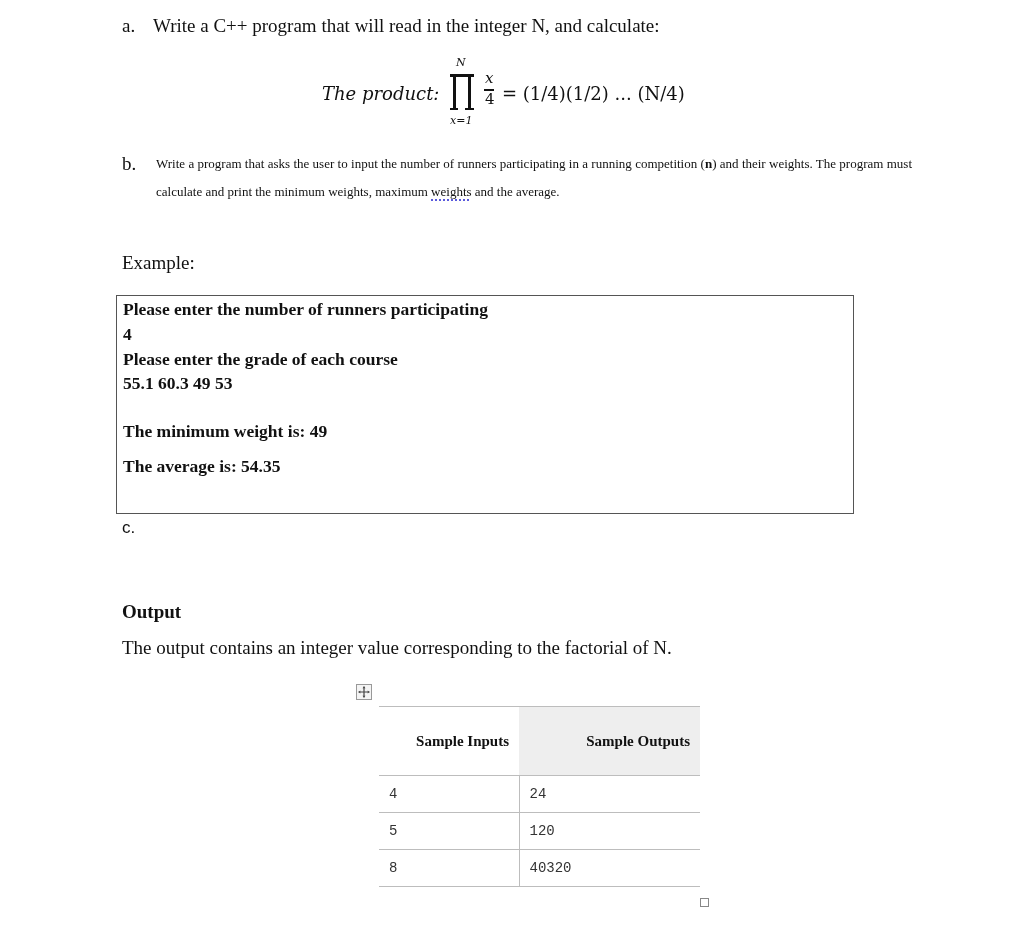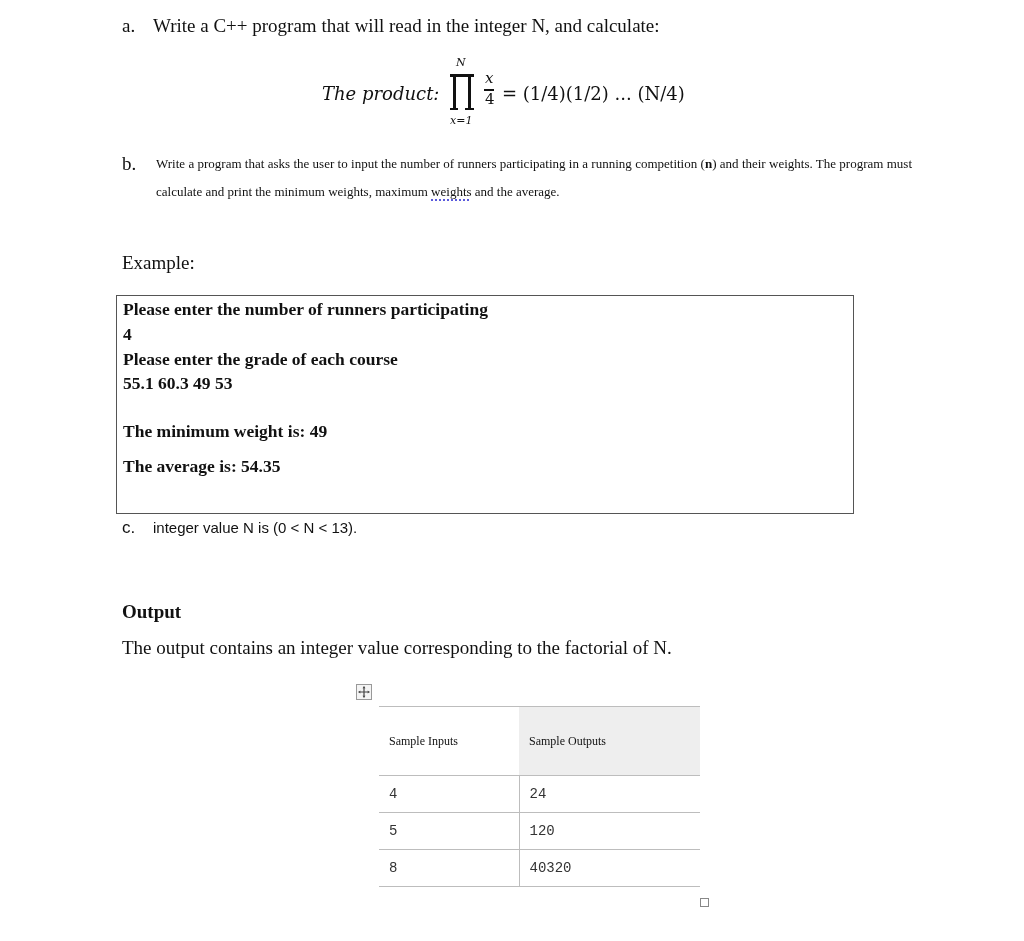--- a/index.html
+++ b/index.html
@@ -115,22 +115,22 @@
     }
     #sample-table th, #sample-table td {
       padding: 0 10px;
       border-top: 1.5px solid #bdbdbd;
       border-bottom: 1.5px solid #bdbdbd;
       text-align: left;
     }
     #sample-table th {
       height: 68px;
       font-family: "Liberation Serif", "DejaVu Serif", serif;
-      font-weight: normal; font-size: 12px;
-      text-align: left;
+      font-weight: bold; font-size: 15px;
+      text-align: right;
     }
     #sample-table th.col-in { width: 120px; background: #ffffff; }
     #sample-table th.col-out { background: #eeeeee; }
     #sample-table td {
       height: 36px;
       font-family: "Liberation Mono", "DejaVu Sans Mono", monospace;
       font-size: 14px; color: #333;
     }
     #sample-table td.col-in { border-right: 1.5px solid #bdbdbd; }
     #table-resize-handle {
@@ -175,21 +175,20 @@
   <div class="box-line" style="top:27px">4</div>
   <div class="box-line" style="top:52px">Please enter the grade of each course</div>
   <div class="box-line" style="top:76px">55.1 60.3 49 53</div>
   <div class="box-line" style="top:124px">The minimum weight is: 49</div>
   <div class="box-line" style="top:159px">The average is: 54.35</div>
 </div>
 
 <div id="part-c" class="abs">
   <span class="item-marker">c.</span>
   <div class="para">
-    <div class="second">integer value N is (0 &lt; N &lt; 13).</div>
   </div>
 </div>
 
 <div id="output-heading" class="abs">Output</div>
 <div id="output-desc" class="abs">The output contains an integer value corresponding to the factorial of N.</div>
 
 <div id="table-move-handle" class="abs">
   <svg width="12" height="12" viewBox="0 0 12 12">
     <path d="M6 0.5 L6 11.5 M0.5 6 L11.5 6" stroke="#444" stroke-width="1.2"></path>
     <path d="M6 0.5 L4.5 2.3 L7.5 2.3 Z M6 11.5 L4.5 9.7 L7.5 9.7 Z M0.5 6 L2.3 4.5 L2.3 7.5 Z M11.5 6 L9.7 4.5 L9.7 7.5 Z" fill="#444"></path>

